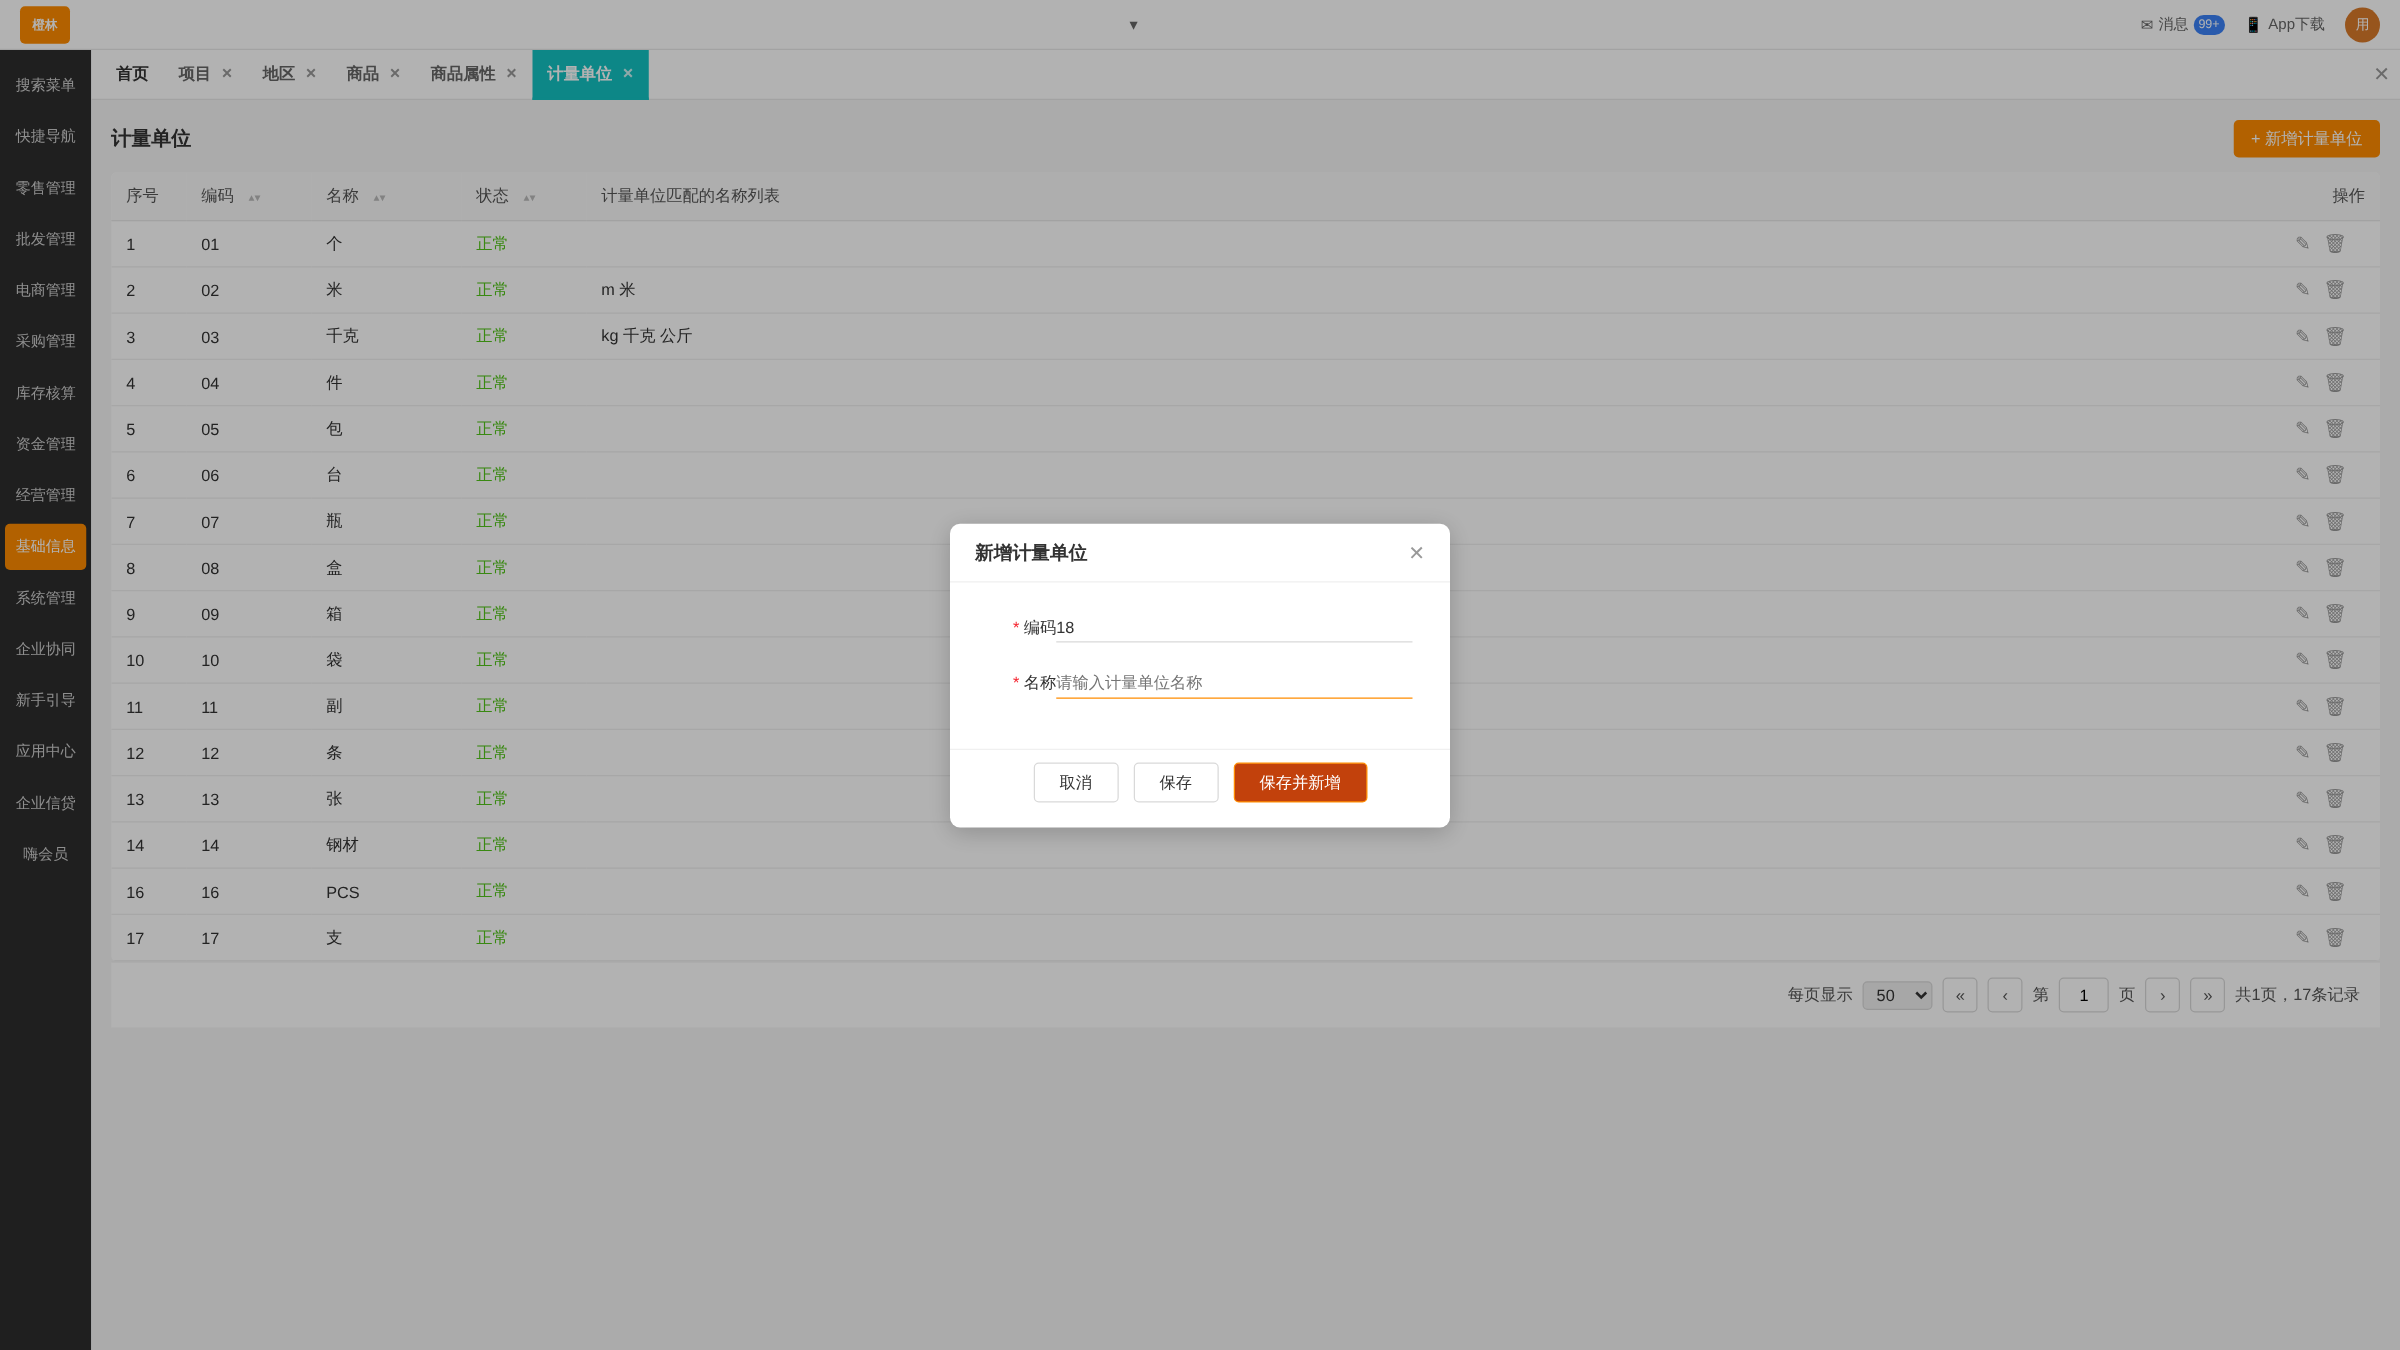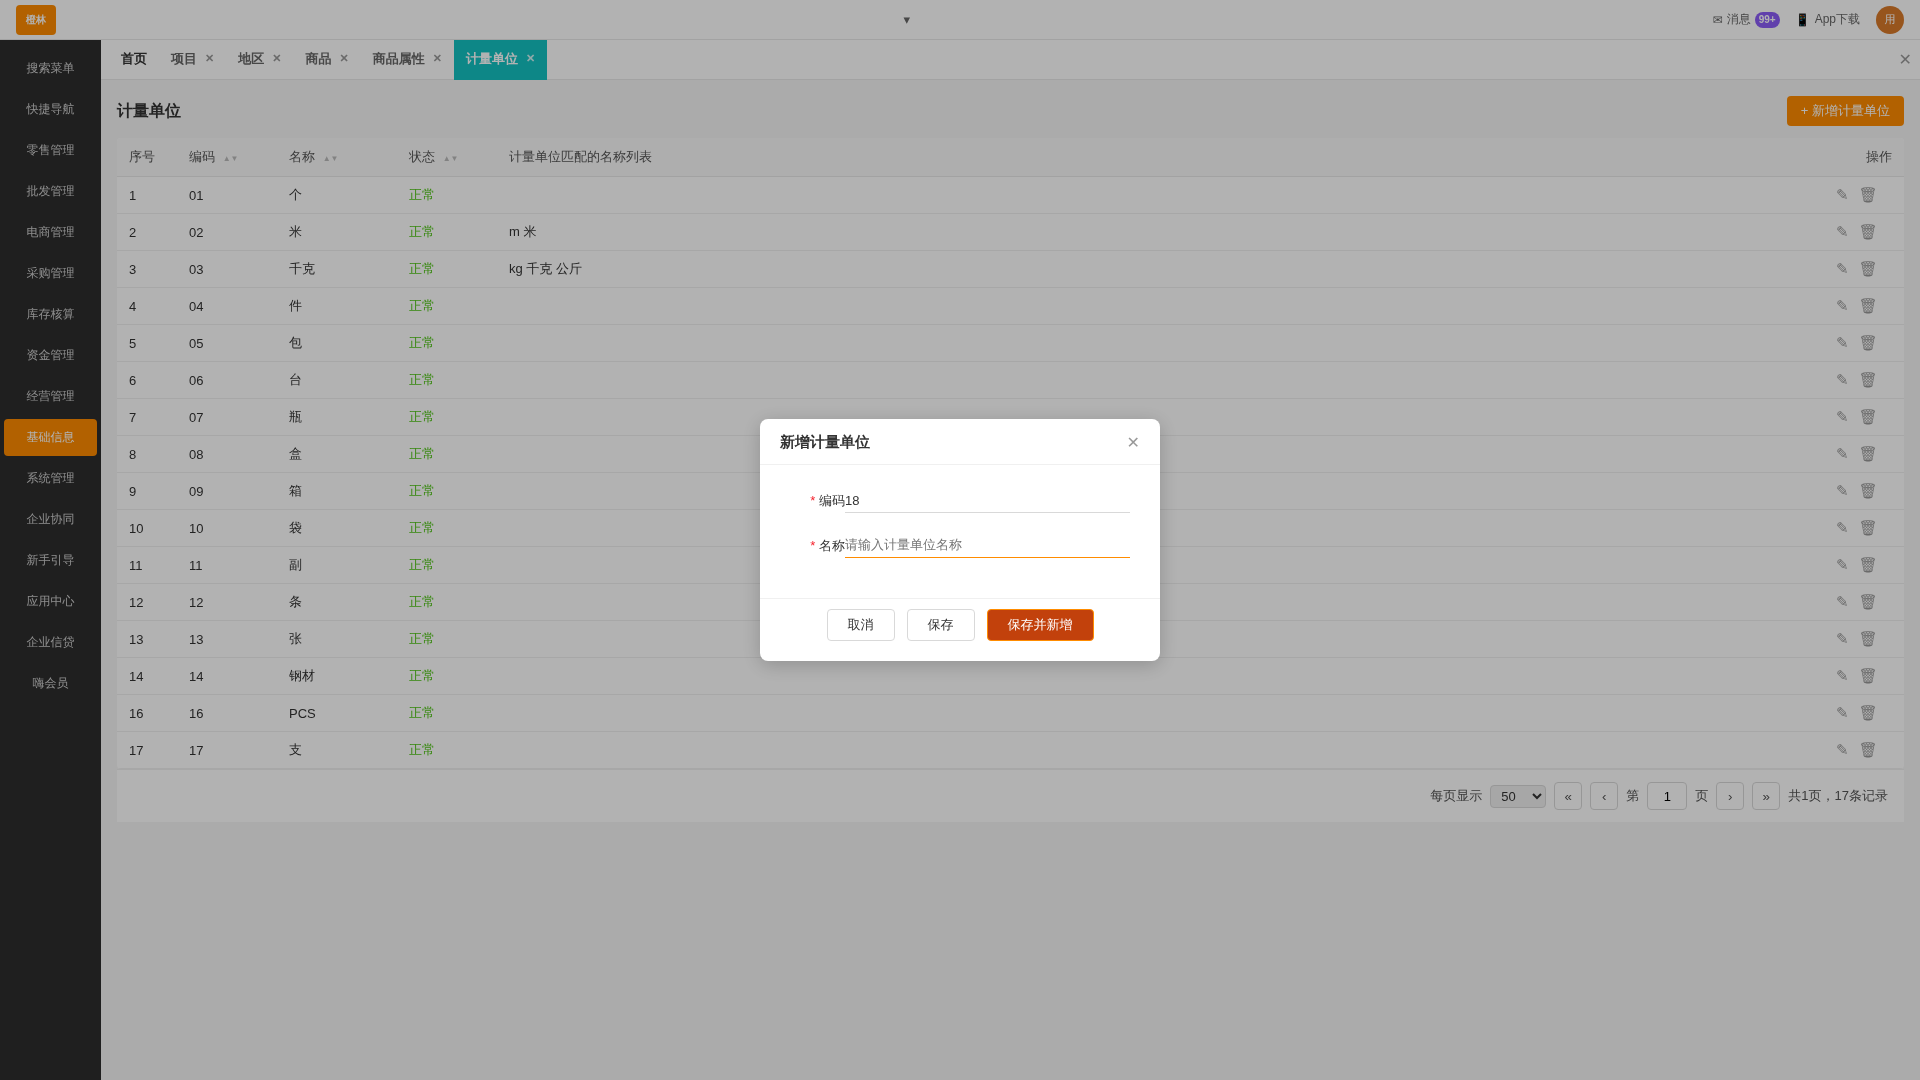--- a/index.html
+++ b/index.html
@@ -53,31 +53,30 @@
     .msg-btn {
       display: flex;
       align-items: center;
       gap: 4px;
       color: #666;
       font-size: 12px;
       cursor: pointer;
       position: relative;
     }
     .badge {
-      background: #8b5cf6;
+      background: #3b82f6;
       color: white;
       border-radius: 10px;
       padding: 0 4px;
       font-size: 10px;
       min-width: 16px;
       height: 16px;
       display: flex;
       align-items: center;
       justify-content: center;
-      font-weight: bold;
     }
     .app-download {
       display: flex;
       align-items: center;
       gap: 4px;
       color: #666;
       font-size: 12px;
       cursor: pointer;
     }
     .user-avatar {
@@ -93,21 +92,21 @@
     }
 
     
     .layout {
       display: flex;
       height: calc(1080px - 40px);
     }
 
     
     .sidebar {
-      width: 101px;
+      width: 73px;
       background: #2d2d2d;
       display: flex;
       flex-direction: column;
       padding-top: 8px;
     }
     .sidebar-item {
       padding: 10px 8px;
       color: #ccc;
       font-size: 12px;
       text-align: center;
@@ -211,20 +210,21 @@
       background: #fafafa;
     }
     th {
       padding: 10px 12px;
       text-align: left;
       font-weight: 500;
       color: #555;
       border-bottom: 1px solid #e8e8e8;
       font-size: 13px;
       white-space: nowrap;
+      font-family: Liberation Mono, monospace;
     }
     th .sort-arrows {
       display: inline-flex;
       flex-direction: column;
       margin-left: 4px;
       font-size: 8px;
       color: #bbb;
     }
     td {
       padding: 9px 12px;

